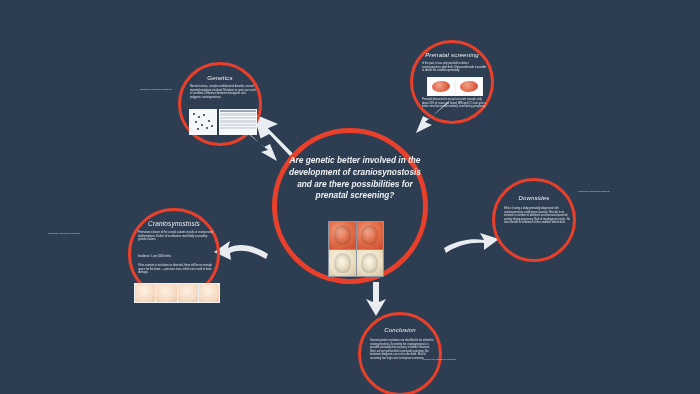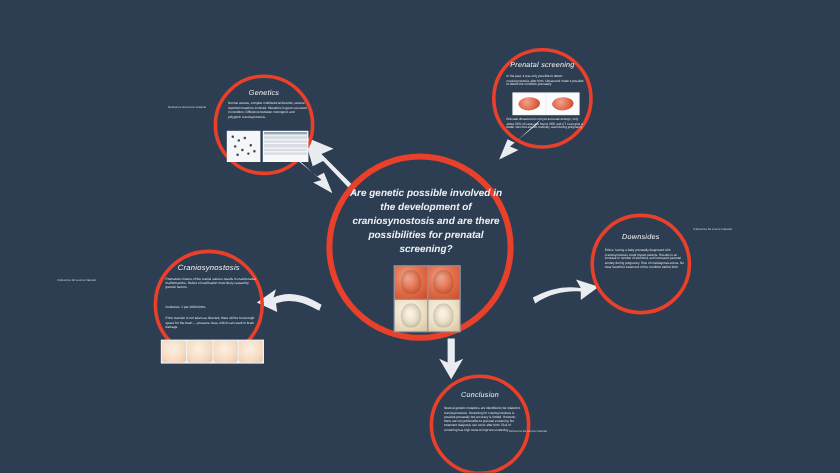--- a/index.html
+++ b/index.html
@@ -110,21 +110,21 @@
 
       <polygon points="246,132 268,150 261,152 277,161 270,144 264,147 243,128"></polygon>
       <polygon points="447,104 425,122 432,125 416,133 423,116 429,119 450,100"></polygon>
       <path d="M268,254 C252,244 238,243 228,248 L230,241 L214,252 L231,260 L230,253 C239,249 251,250 266,259 Z"></path>
       <path d="M444,248 C458,240 472,238 484,240 L480,233 L499,239 L484,250 L484,243 C473,242 459,244 446,253 Z"></path>
       <polygon points="373,282 373,302 366,299 376,316 386,299 379,302 379,282"></polygon>
     </g>
   </svg>
 
   <div class="node ring" id="center-node">
-    <div id="center-question">Are genetic possible involved in the development of craniosynostosis and are there possibilities for prenatal screening?</div>
+    <div id="center-question">Are genetic better involved in the development of craniosynostosis and are there possibilities for prenatal screening?</div>
     <div id="center-figure">
       <div class="cellimg head-red"></div>
       <div class="cellimg head-red"></div>
       <div class="cellimg head-pale"></div>
       <div class="cellimg head-pale"></div>
     </div>
   </div>
 
   <div class="node ring" id="genetics-node">
     <div class="node-title" id="genetics-title">Genetics</div>

